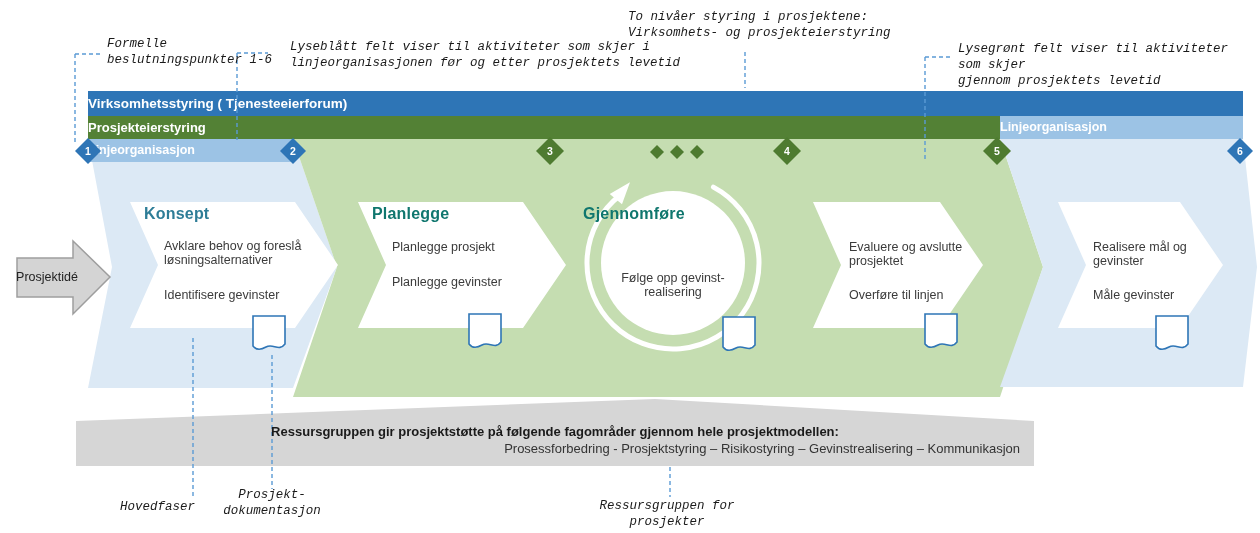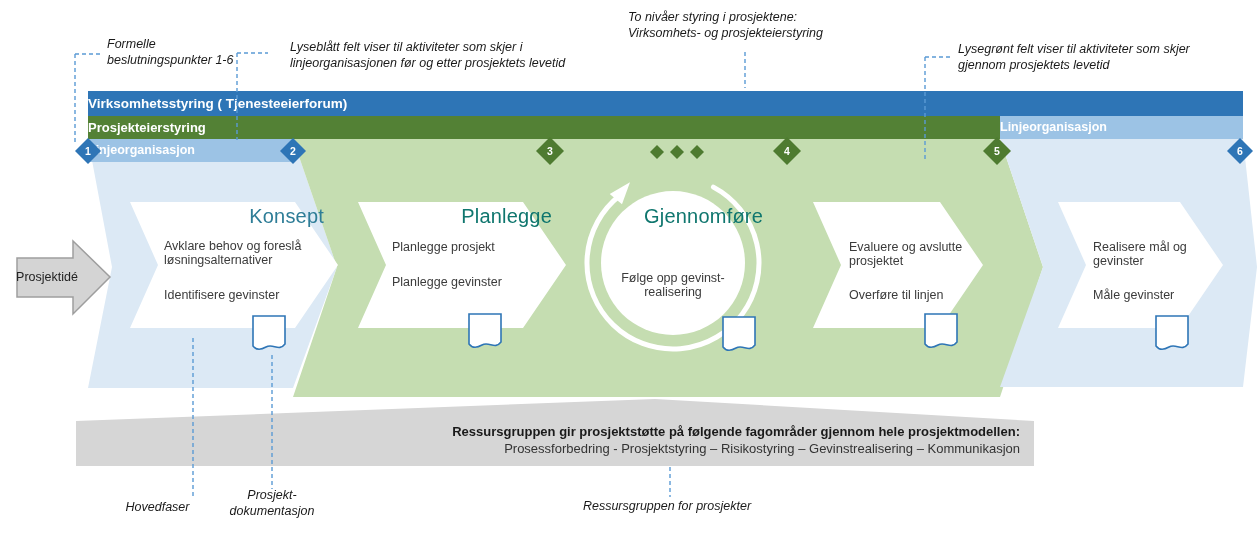--- a/index.html
+++ b/index.html
@@ -1,29 +1,29 @@
 <!DOCTYPE html>
 <html><head>
 <meta charset="utf-8">
 <style>
   html,body{margin:0;padding:0;background:#fff;}
   #stage{position:relative;width:1260px;height:533px;overflow:hidden;
          font-family:"Liberation Sans",sans-serif;background:#fff;}
   .abs{position:absolute;}
   svg{position:absolute;left:0;top:0;}
-  .annot{font-style:italic;font-size:12.5px;color:#1a1a1a;line-height:16px;white-space:pre-line;}
+  .annot{font-style:italic;font-size:12.5px;color:#1a1a1a;line-height:16px;white-space:pre-line;font-family:Liberation Mono, monospace;}
   .annot.center{text-align:center;}
   .bar-label{color:#fff;font-weight:bold;text-align:left;}
-  .phase-title{font-weight:normal;font-size:20px;text-align:right;letter-spacing:.2px;}
+  .phase-title{font-weight:bold;font-size:16px;text-align:left;letter-spacing:.2px;}
   .teal{color:#2E7D97;}
   .green{color:#0f766e;}
   .phase-item{font-size:12.5px;color:#3B3B3B;line-height:14px;white-space:pre-line;}
   .phase-item.center{text-align:center;}
   .milestone-num{color:#fff;font-weight:bold;font-size:10.5px;text-align:center;line-height:20px;width:20px;height:20px;}
-  .band-line1{font-weight:bold;font-size:13px;color:#1a1a1a;text-align:right;}
+  .band-line1{font-weight:bold;font-size:13px;color:#1a1a1a;text-align:center;}
   .band-line2{font-size:13px;color:#333;text-align:right;}
 </style>
 </head>
 <body>
 
 <div id="stage">
 
   <svg width="1260" height="533" style="z-index:0">
     <polygon points="88,139 293,139 337,267 293,388 88,388 112,267" fill="#DCE9F5"></polygon>
     <polygon points="293,139 1000,139 1043,267 1000,397 293,397 337,267" fill="#C5DDB1"></polygon>

